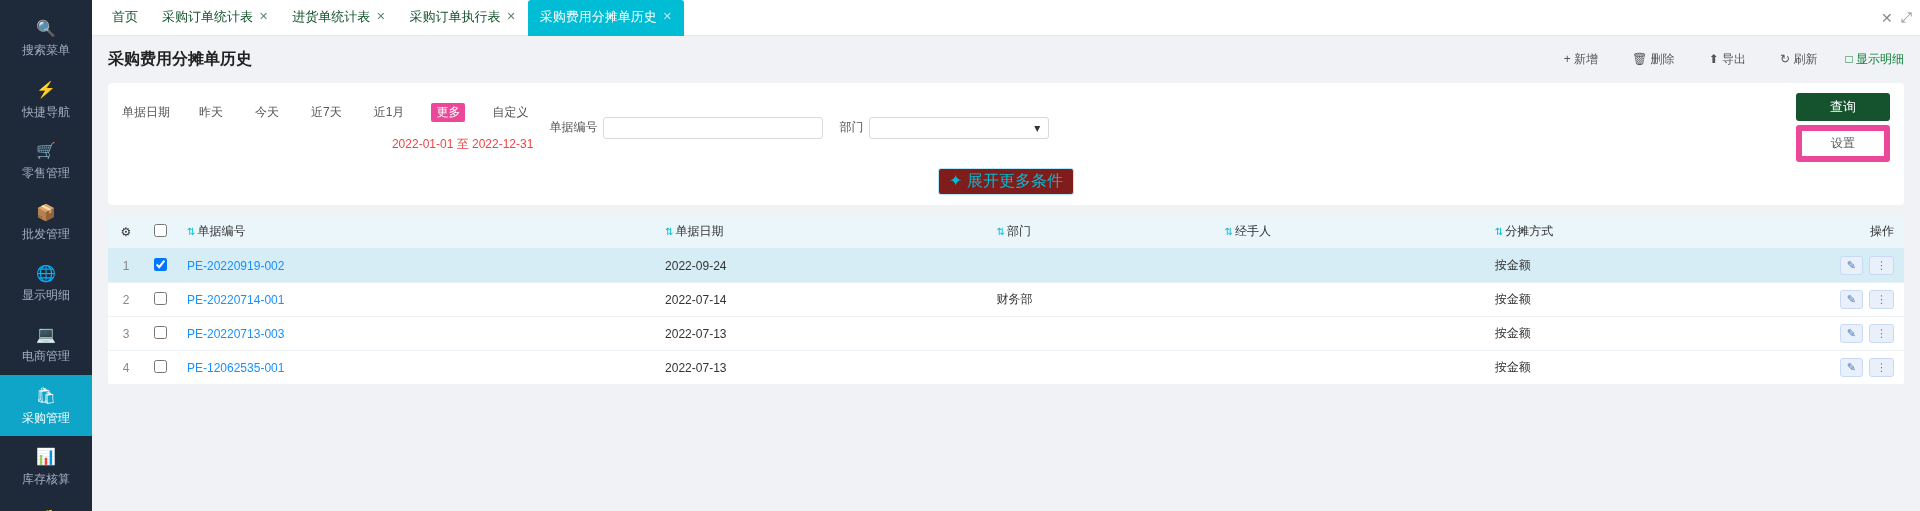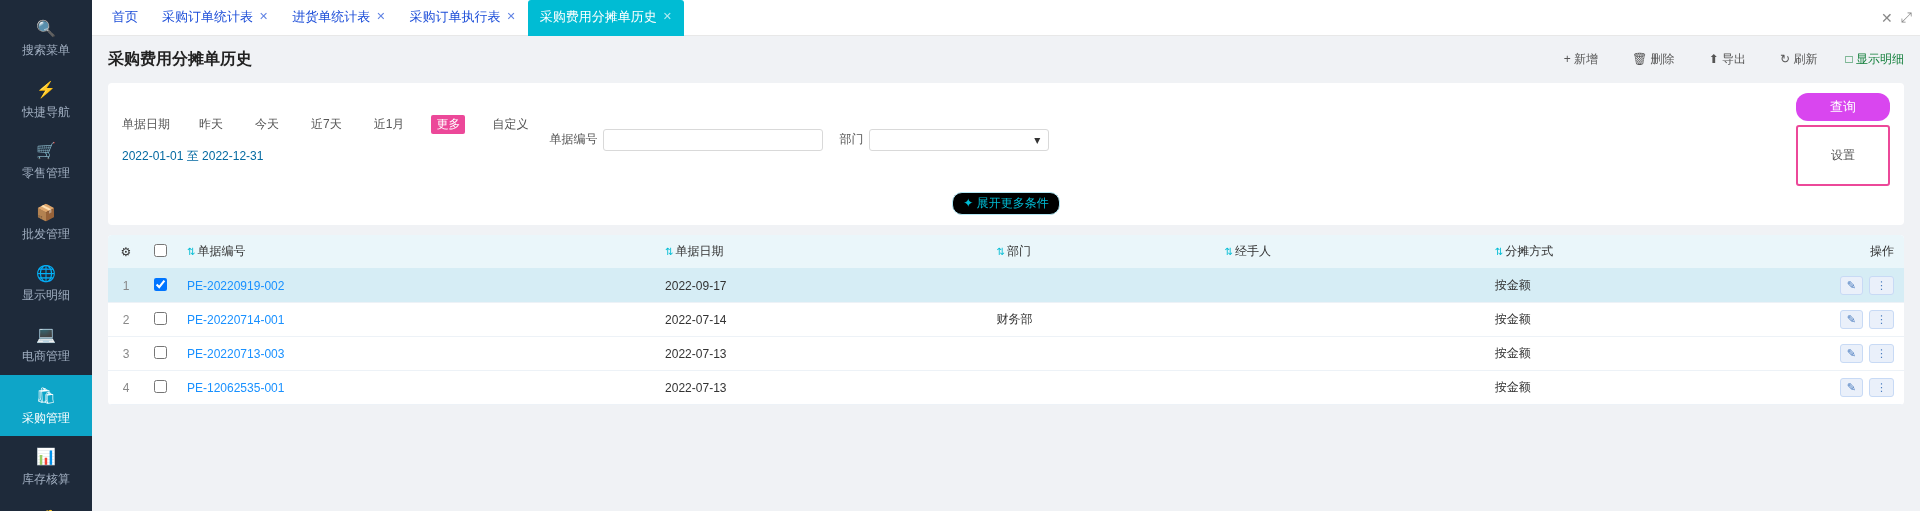--- a/index.html
+++ b/index.html
@@ -45,21 +45,21 @@
       padding: 0 8px;
       height: 36px;
       flex-shrink: 0;
     }
     .tab-item {
       display: inline-flex;
       align-items: center;
       padding: 0 12px;
       height: 36px;
       font-size: 13px;
-      color: #1d4ed8;
+      color: #14532d;
       cursor: pointer;
       border-bottom: 2px solid transparent;
       white-space: nowrap;
     }
     .tab-item.active {
       color: #fff;
       background: #00bcd4;
       border-radius: 3px 3px 0 0;
     }
     .tab-item .tab-close {
@@ -153,22 +153,23 @@
       margin-left: 18px;
     }
     .date-opt.more {
       background: #ec4899;
       color: #fff;
       border-radius: 2px;
       padding: 1px 5px;
     }
     .filter-date-range {
       font-size: 12px;
-      color: #0369a1;
+      color: #ef4444;
       margin-top: 12px;
+      text-align: right;
     }
     .filter-input-group {
       display: flex;
       align-items: center;
       gap: 6px;
     }
     .filter-input {
       border: 1px solid #d9d9d9;
       border-radius: 3px;
       padding: 3px 8px;
@@ -190,30 +191,30 @@
       display: flex;
       align-items: center;
       justify-content: space-between;
     }
     .expand-btn {
       display: flex;
       justify-content: center;
       margin-top: 6px;
     }
     .expand-link {
-      font-size: 12px;
+      font-size: 16px;
       color: #00bcd4;
       cursor: pointer;
       display: inline-flex;
       align-items: center;
       gap: 3px;
-      background: #000000;
+      background: #7f1d1d;
       border: 1px solid #b3e8f5;
       padding: 2px 10px;
-      border-radius: 10px;
+      border-radius: 3px;
     }
 
     
     .table-container {
       background: #fff;
       border-radius: 4px;
       overflow: hidden;
     }
     table {
       width: 100%;
@@ -256,32 +257,32 @@
       border: 1px solid #c8daf5;
       border-radius: 3px;
       padding: 2px 6px;
       font-size: 11px;
       cursor: pointer;
       color: #4a7cbf;
     }
     .checkbox-col { width: 30px; text-align: center; }
     .settings-btn {
       background: #fff;
-      border: 2px solid #ec4899;
-      border-radius: 3px;
-      padding: 20px 10px;
+      border: 6px solid #ec4899;
+      border-radius: 3px;
+      padding: 4px 10px;
       font-size: 12px;
       cursor: pointer;
       color: #555;
     }
     .query-btn {
-      background: #d946ef;
+      background: #14532d;
       color: #fff;
       border: none;
-      border-radius: 12px;
+      border-radius: 3px;
       padding: 5px 34px;
       font-size: 13px;
       cursor: pointer;
     }
     .filter-right {
       display: flex;
       flex-direction: column;
       gap: 4px;
       margin-left: auto;
     }
@@ -424,21 +425,21 @@
             <th><span class="sort-icon">⇅</span><span>经手人</span></th>
             <th><span class="sort-icon">⇅</span><span>分摊方式</span></th>
             <th style="width:100px;text-align:right;">操作</th>
           </tr>
         </thead>
         <tbody id="table-body">
         <tr class="row-selected">
     <td class="row-num">1</td>
     <td class="checkbox-col"><input type="checkbox" checked="" style=""></td>
     <td><a class="link-text">PE-20220919-002</a></td>
-    <td>2022-09-17</td>
+    <td>2022-09-24</td>
     <td></td>
     <td></td>
     <td>按金额</td>
     <td style="text-align:right;">
       <div class="action-btns" style="justify-content:flex-end;">
         <button class="action-btn">✎</button>
         <button class="action-btn">⋮</button>
       </div>
     </td>
   </tr>

